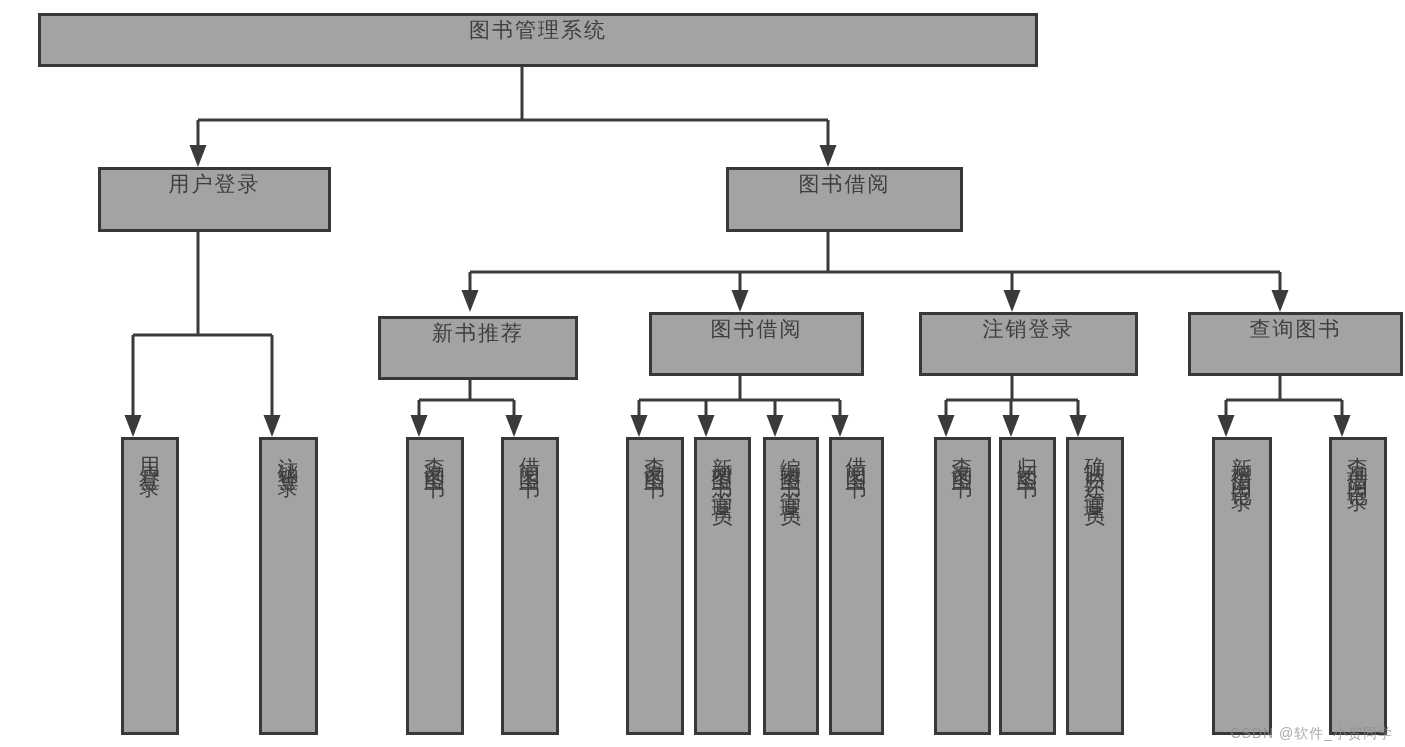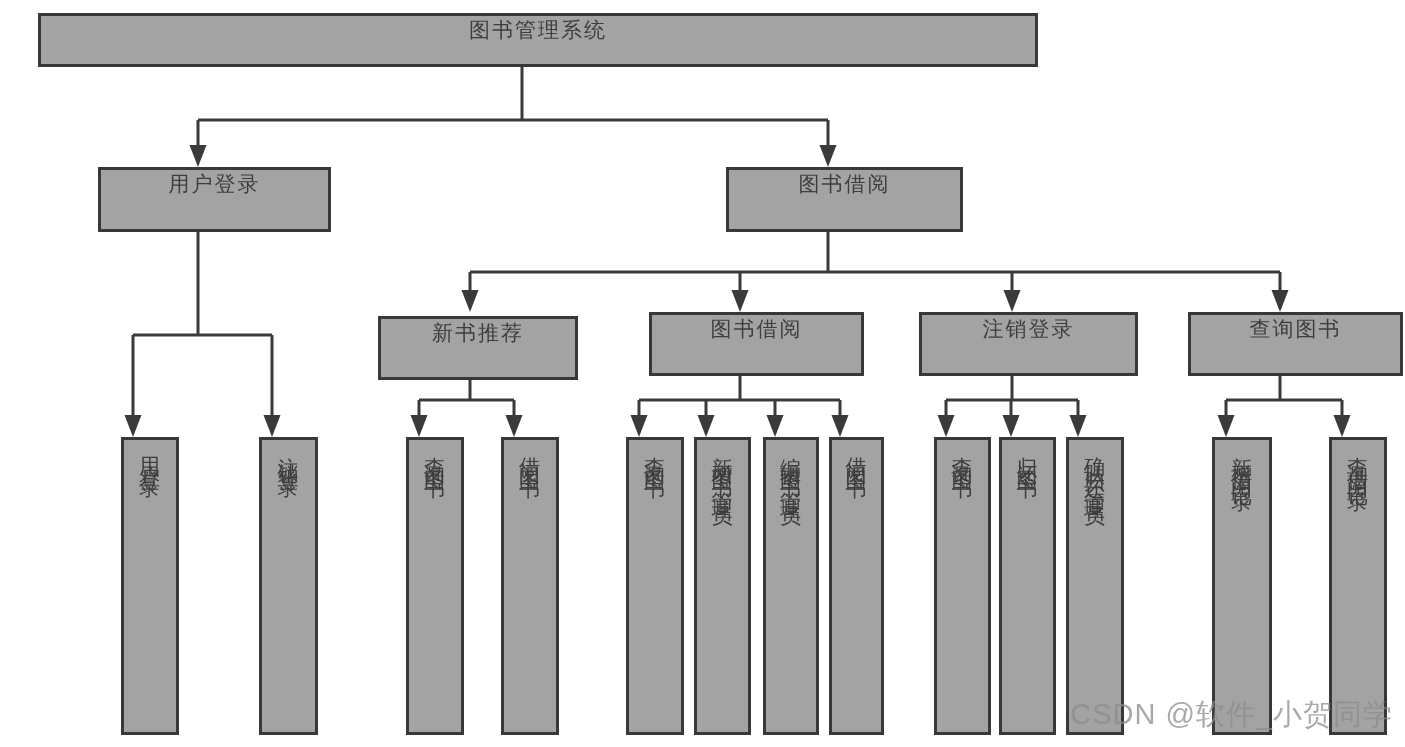--- a/index.html
+++ b/index.html
@@ -25,22 +25,22 @@
     white-space:nowrap;
   }
   .v .lbl{
     writing-mode:vertical-lr;
     letter-spacing:7px;
     line-height:1;
     white-space:normal;
   }
   .watermark{
     position:absolute;
-    right:12px;bottom:12px;
-    font-size:29px;
+    right:12px;bottom:4px;
+    font-size:14px;
     color:rgba(140,140,140,0.75);
     letter-spacing:1px;
     pointer-events:none;
   }
 </style>
 </head>
 <body>
 
 <div class="stage">
 

